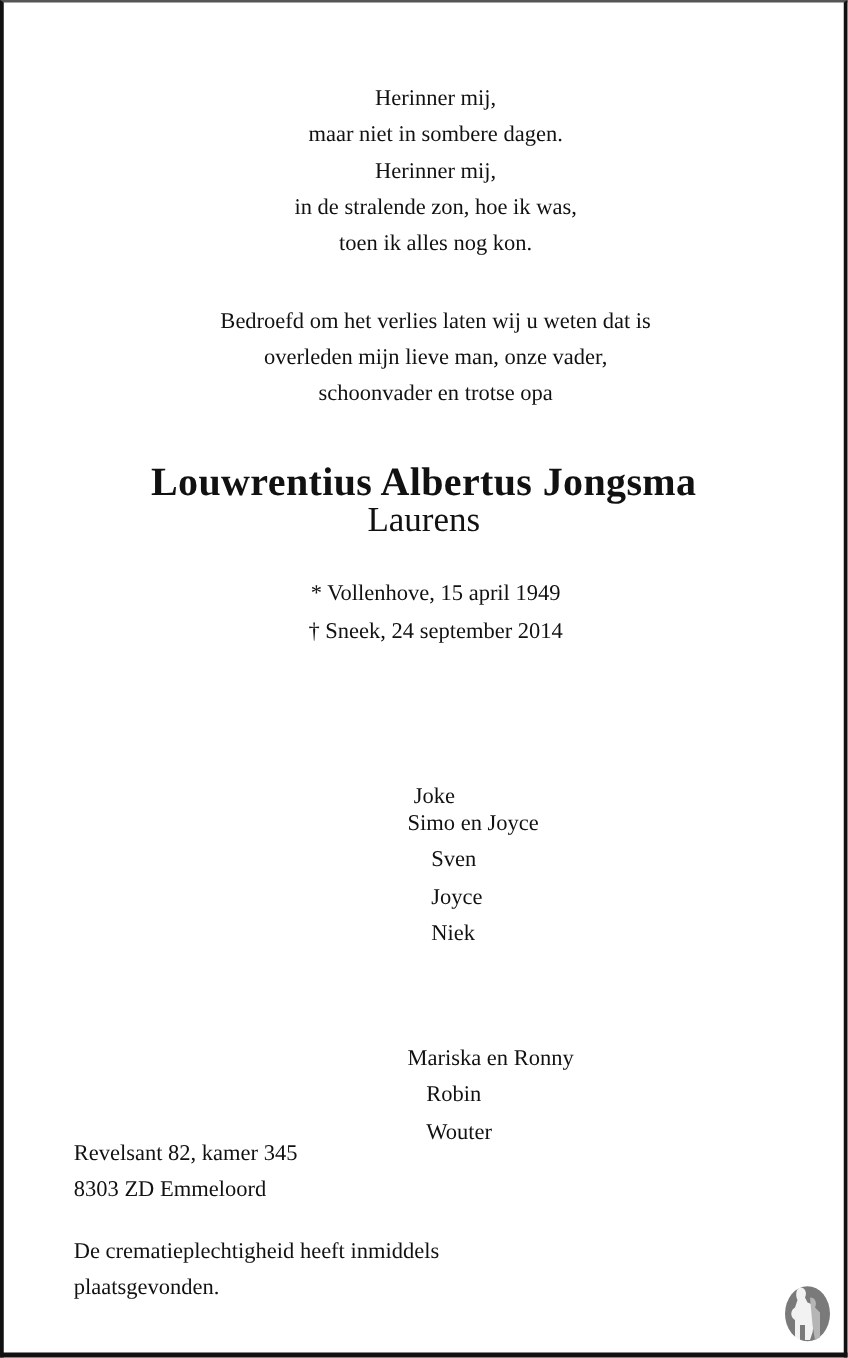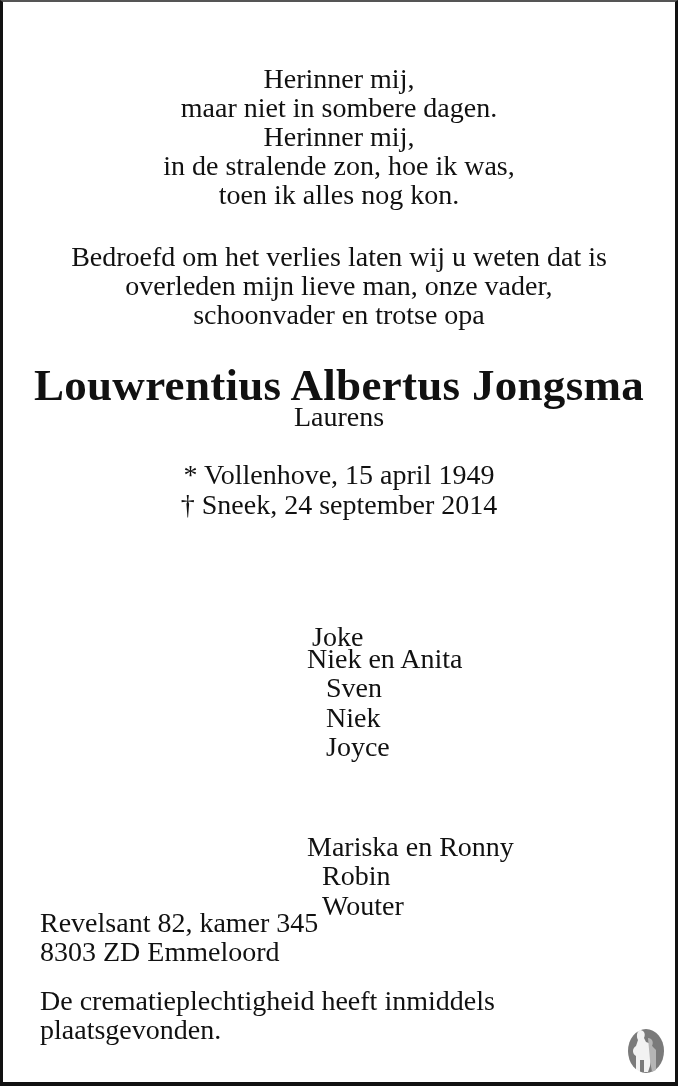--- a/index.html
+++ b/index.html
@@ -11,23 +11,23 @@
       border-top: 2px solid #555555;
       border-left: 3px solid #111111;
       border-right: 3px solid #111111;
       border-bottom: 4px solid #111111;
       background: #ffffff;
       font-family: "DejaVu Serif", "Liberation Serif", serif;
       color: #111111;
     }
     .abs { position: absolute; white-space: nowrap; }
     .center { left: 0; right: 0; text-align: center; }
-    .txt { font-family: "Liberation Serif", "DejaVu Serif", serif; font-size: 28px; line-height: 29px; }
+    .txt { font-family: "Liberation Serif", "DejaVu Serif", serif; font-size: 18px; line-height: 29px; padding-left: 19px; }
     .poem div, .intro div { height: 29px; }
-    .name { font-family: "Liberation Serif", "DejaVu Serif", serif; font-weight: bold; font-size: 45px; line-height: 36px; letter-spacing: 0.3px; }
+    .name { font-family: "Liberation Serif", "DejaVu Serif", serif; font-weight: bold; font-size: 32px; line-height: 36px; letter-spacing: 0.3px; }
     .nick { font-family: "Liberation Serif", "DejaVu Serif", serif; font-size: 28px; line-height: 30px; }
     .family div { height: 29.3px; }
     .indent { padding-left: 19px; }
     .indent2 { padding-left: 15px; }
     .logo { position: absolute; left: 619px; top: 1024px; width: 48px; height: 48px; }
   </style>
 </head>
 <body>
 
 <div class="card">
@@ -48,24 +48,24 @@
 
   <div class="abs center name" style="top:365px;">Louwrentius Albertus Jongsma</div>
   <div class="abs center nick" style="top:400px;">Laurens</div>
 
   <div class="abs center txt" style="top:458px;">* Vollenhove, 15 april 1949</div>
   <div class="abs center txt" style="top:488px;">† Sneek, 24 september 2014</div>
 
   <div class="abs txt" style="left:309px; top:584px;margin-top:36px;">Joke</div>
 
   <div class="abs txt family" style="left:304px; top:642px;">
-    <div>Niek en Anita</div>
+    <div>Simo en Joyce</div>
     <div class="indent">Sven</div>
+    <div class="indent">Joyce</div>
     <div class="indent">Niek</div>
-    <div class="indent">Joyce</div>
   </div>
 
   <div class="abs txt family" style="left:304px; top:789px;margin-top:41px;">
     <div>Mariska en Ronny</div>
     <div class="indent2">Robin</div>
     <div class="indent2">Wouter</div>
   </div>
 
   <div class="abs txt" style="left:37px; top:906px;">
     <div>Revelsant 82, kamer 345</div>

